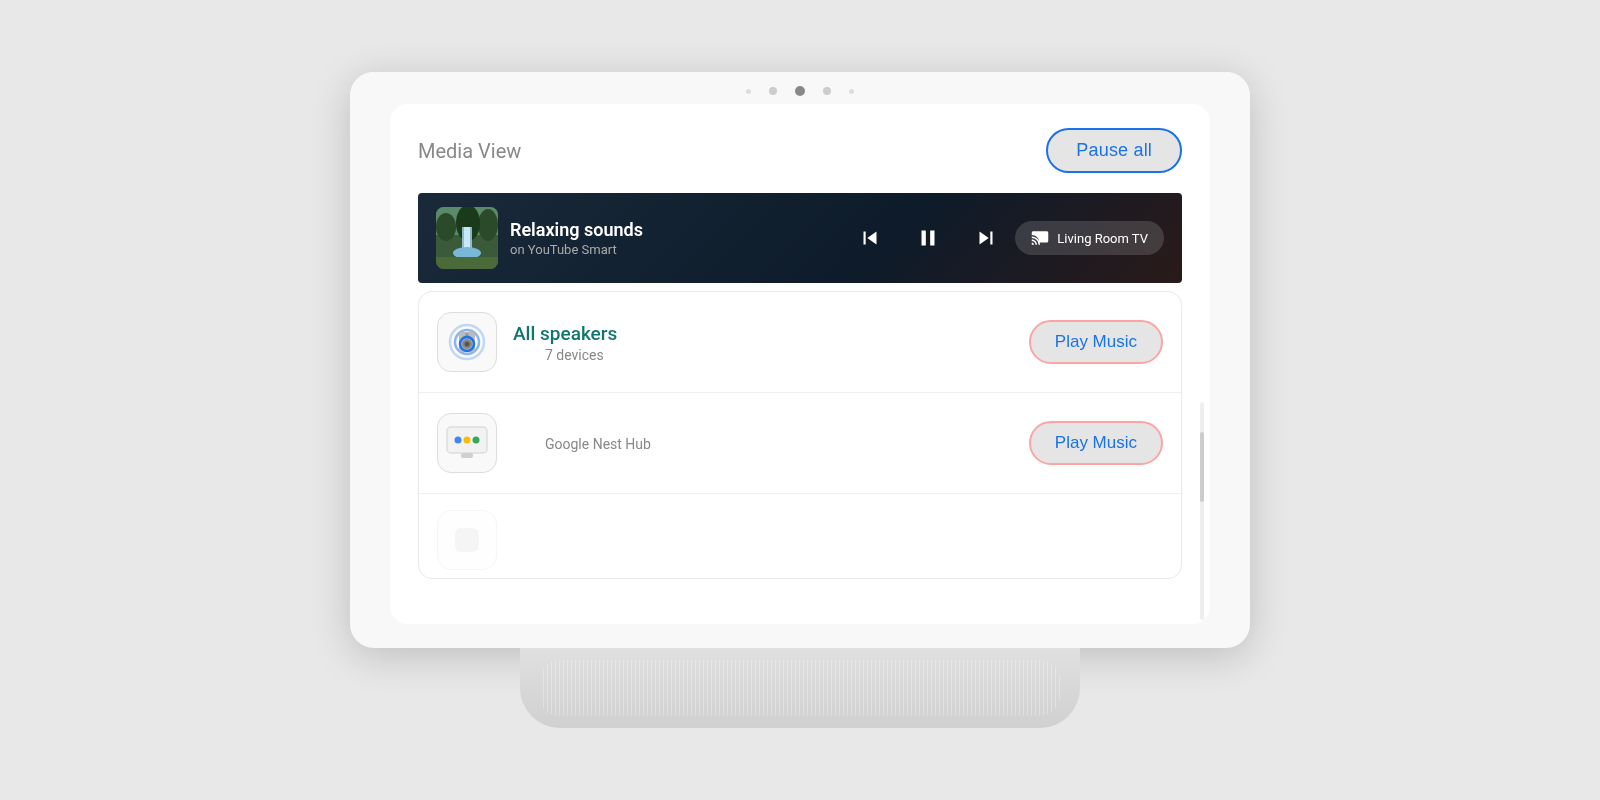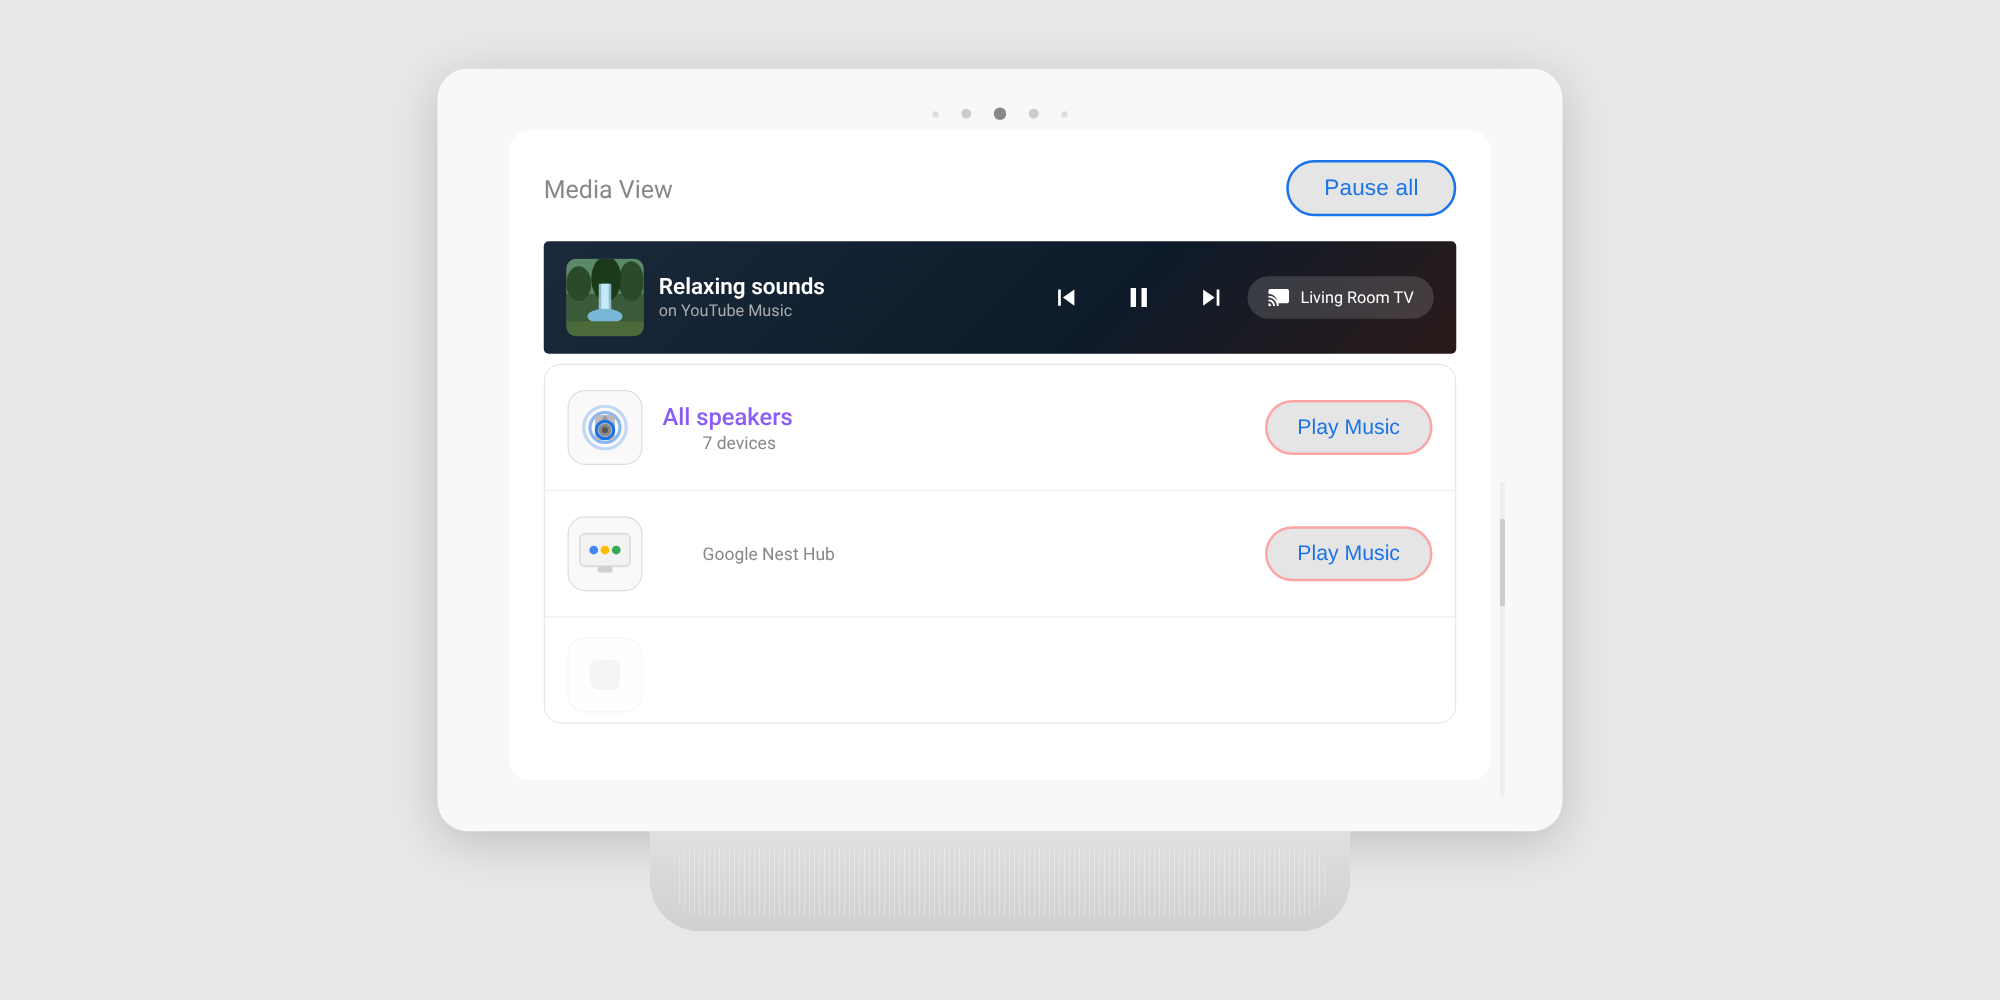--- a/index.html
+++ b/index.html
@@ -18,21 +18,21 @@
       display: flex;
       flex-direction: column;
       align-items: center;
       width: 900px;
     }
 
     .device-screen {
       background: #f8f8f8;
       border-radius: 24px;
       width: 900px;
-      padding: 17px;
+      padding: 0;
       box-shadow: 0 8px 40px rgba(0,0,0,0.18);
       overflow: hidden;
       position: relative;
     }
 
     .device-top-bar {
       display: flex;
       align-items: center;
       justify-content: center;
       gap: 18px;
@@ -197,21 +197,21 @@
       flex-shrink: 0;
     }
 
     .device-text {
       flex: 1;
     }
 
     .device-name {
       font-size: 19px;
       font-weight: 500;
-      color: #8b5cf6;
+      color: #0f766e;
     }
 
     .device-sub {
       font-size: 14px;
       color: #888;
       margin-top: 2px;
       margin-left: 32px;
     }
 
     .play-music-btn {
@@ -300,21 +300,21 @@
             <rect x="28" y="20" width="6" height="25" fill="#cceeff" opacity="0.9"></rect>
 
             <ellipse cx="31" cy="46" rx="14" ry="6" fill="#7ab8d8"></ellipse>
 
             <rect x="0" y="50" width="62" height="12" fill="#4a6a3a"></rect>
           </svg>
         </div>
 
         <div class="track-info">
           <div class="track-title">Relaxing sounds</div>
-          <div class="track-source">on YouTube Music</div>
+          <div class="track-source">on YouTube Smart</div>
         </div>
 
         <div class="player-controls">
           <button class="ctrl-btn">
             <svg width="26" height="26" viewBox="0 0 24 24" fill="white">
               <path d="M6 6h2v12H6zm3.5 6 8.5 6V6z"></path>
             </svg>
           </button>
           <button class="ctrl-btn">
             <svg width="26" height="26" viewBox="0 0 24 24" fill="white">

